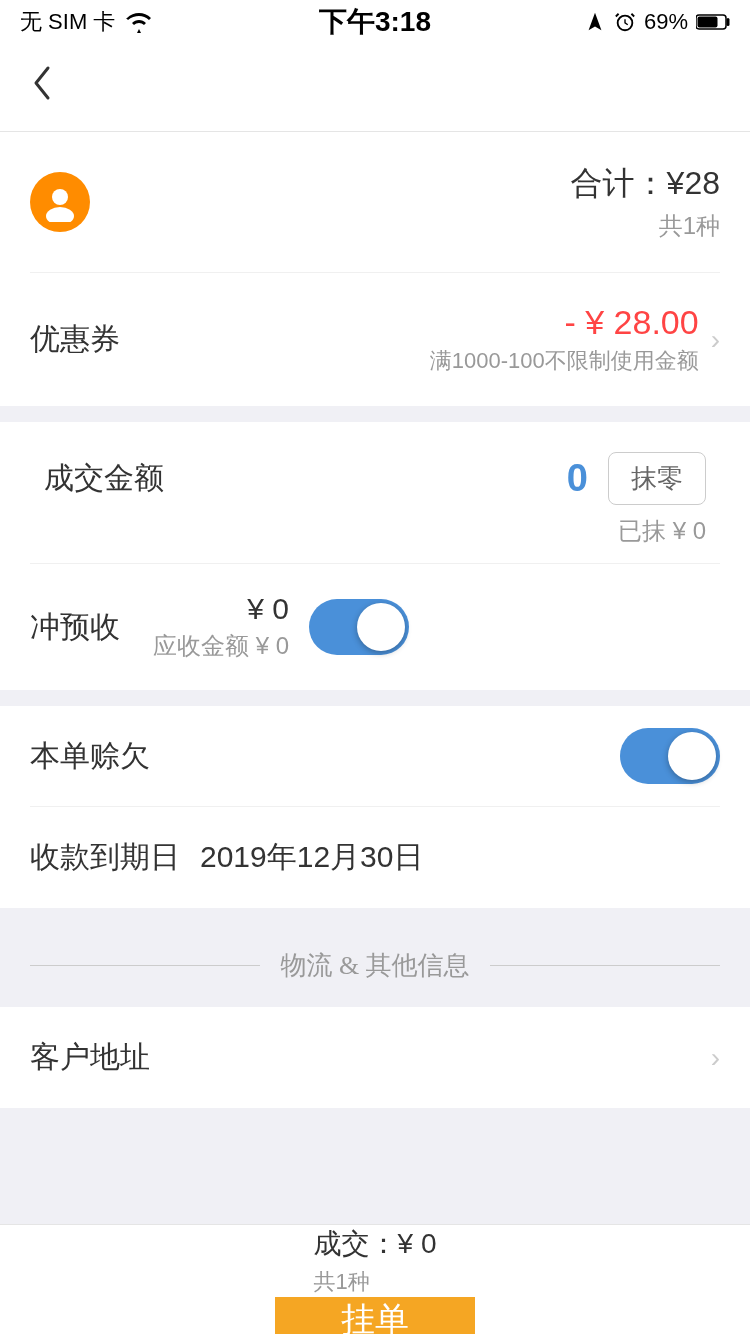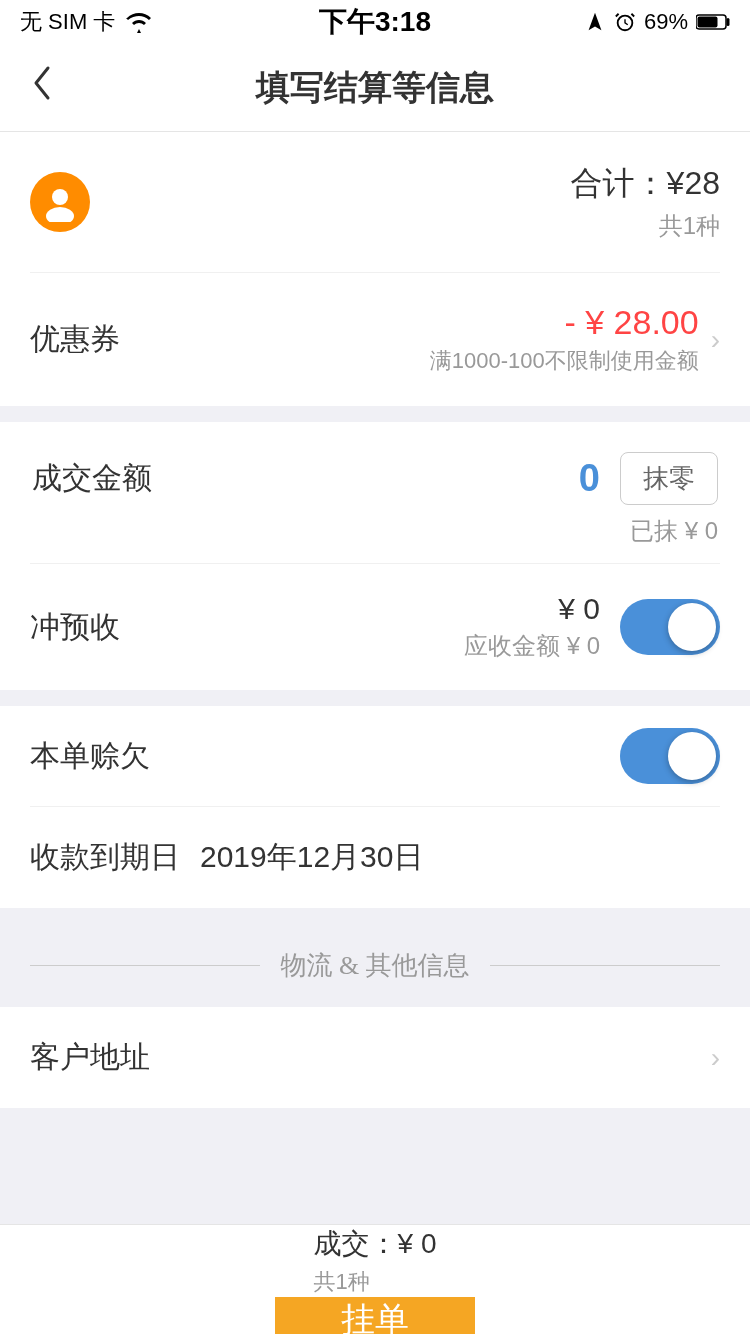--- a/index.html
+++ b/index.html
@@ -161,21 +161,21 @@
       margin-top: 4px;
     }
     .chevron-icon {
       color: #ccc;
       font-size: 28px;
     }
 
     
     .deal-section {
       background: #fff;
-      padding: 0 32px;
+      padding: 0 44px;
     }
     .deal-row {
       display: flex;
       align-items: center;
       justify-content: space-between;
       padding: 30px 0 10px 0;
     }
     .deal-label {
       font-size: 30px;
       color: #333;
@@ -207,22 +207,22 @@
     }
 
     
     .prereceipt-section {
       background: #fff;
       padding: 0 30px;
     }
     .prereceipt-row {
       display: flex;
       align-items: center;
-      justify-content: space-between;
       padding: 28px 0;
+      gap: 33px;
     }
     .prereceipt-label {
       font-size: 30px;
       color: #333;
     }
     .prereceipt-right {
       display: flex;
       align-items: center;
       gap: 20px;
     }
@@ -419,21 +419,20 @@
     </svg>
   </div>
 </div>
 
 <div class="nav-bar">
   <div class="nav-back">
     <svg width="24" height="38" viewBox="0 0 24 38">
       <path d="M18 4L6 19l12 15" stroke="#333" stroke-width="3" fill="none" stroke-linecap="round" stroke-linejoin="round"></path>
     </svg>
   </div>
-  <div class="nav-title">填写结算等信息</div>
 </div>
 
 <div class="content">
 
   <div class="card">
     <div class="customer-row">
       <div class="customer-left">
         <div class="customer-avatar">
           <svg viewBox="0 0 40 40" fill="none">
             <circle cx="20" cy="15" r="8" fill="#fff"></circle>

